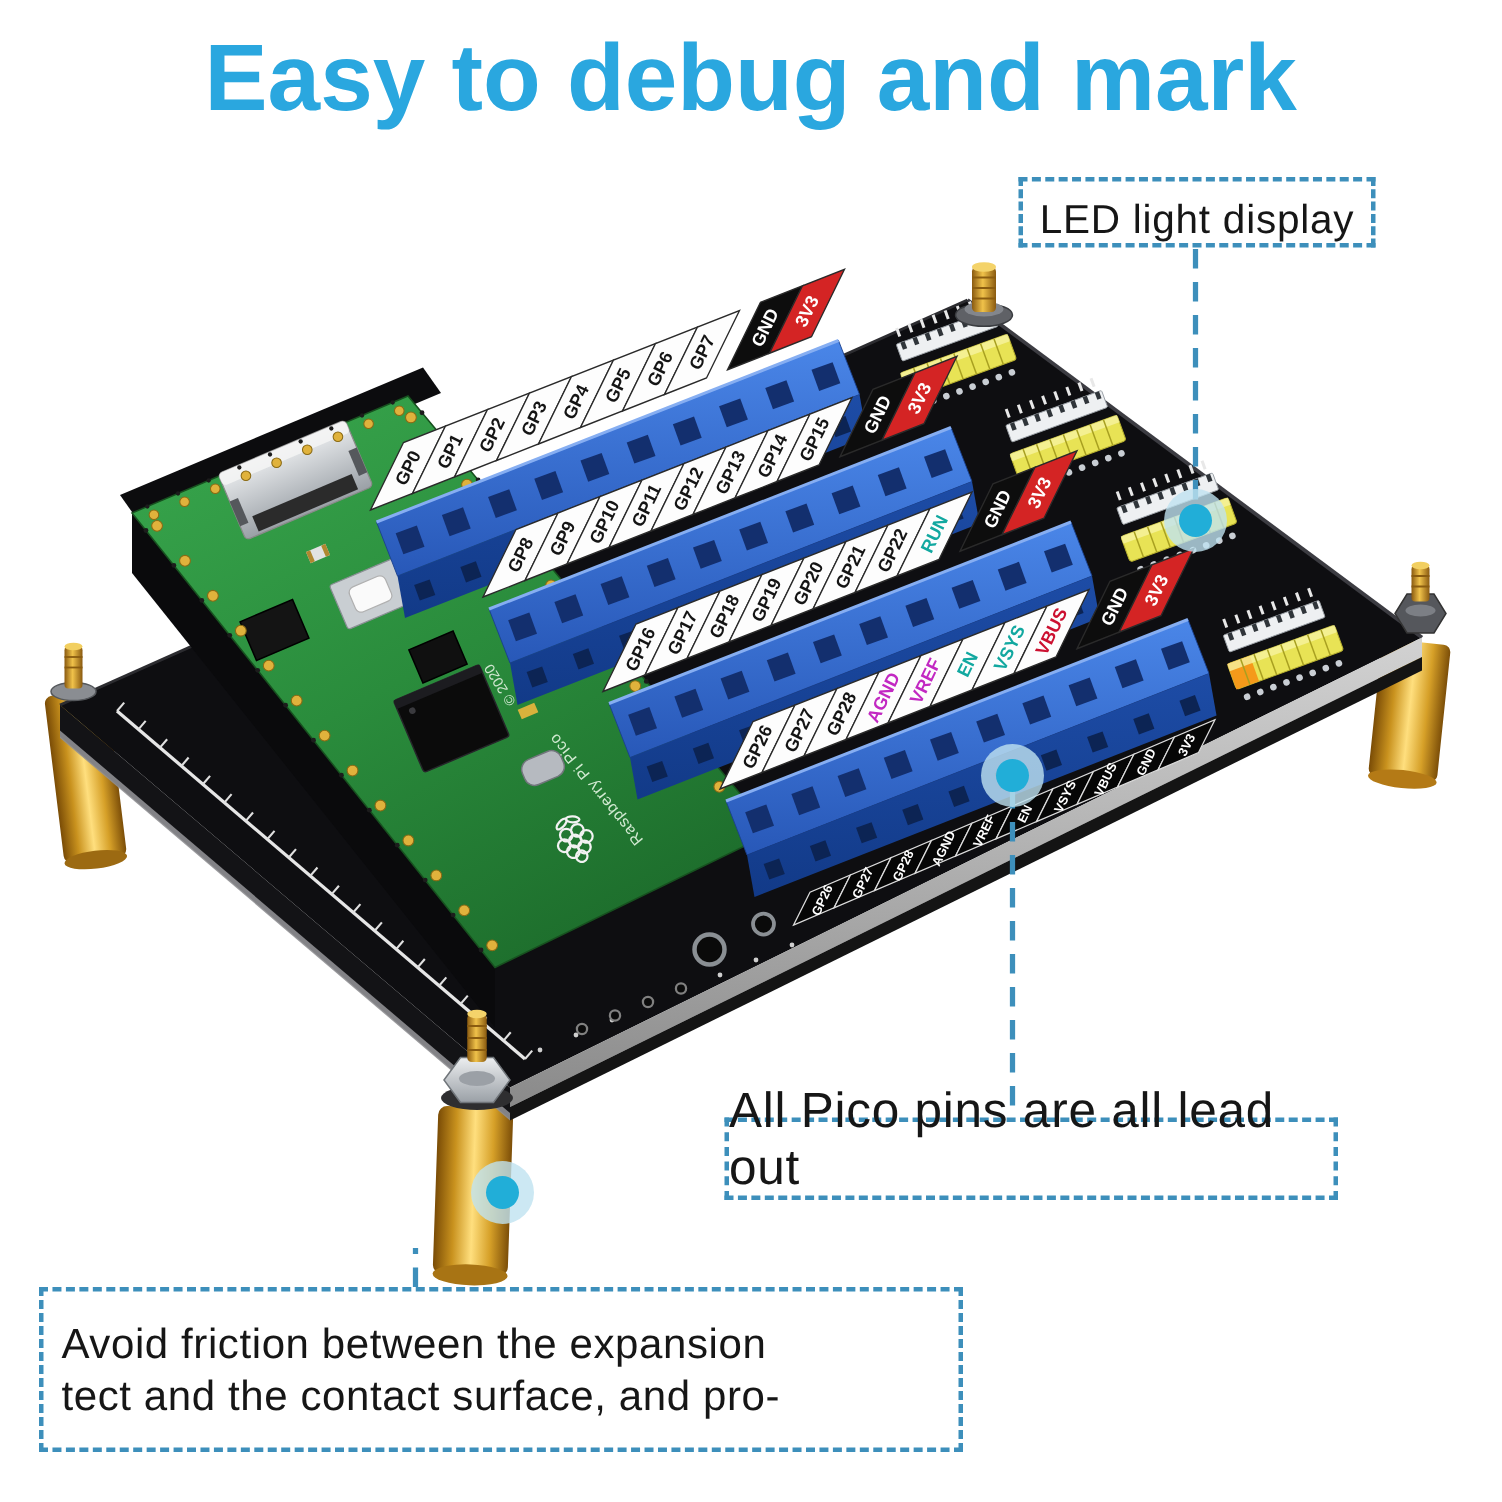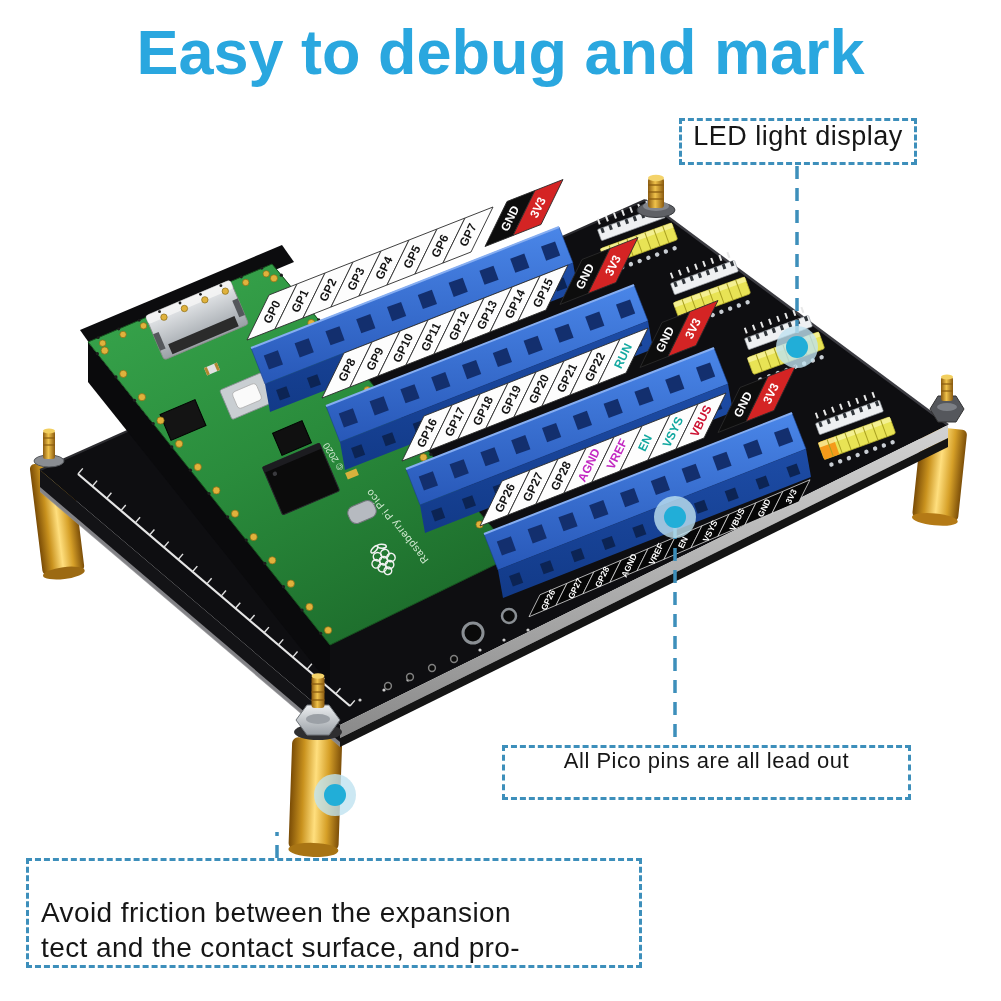--- a/index.html
+++ b/index.html
@@ -1,26 +1,26 @@
 <!DOCTYPE html>
 <html><head>
 <meta charset="utf-8">
 <style>
   html,body{margin:0;padding:0;background:#ffffff;}
   .stage{position:relative;width:1001px;height:1001px;background:#fff;overflow:hidden;
          font-family:"Liberation Sans",sans-serif;}
   .title{position:absolute;top:16px;left:0;width:100%;margin:0;text-align:center;
          font-size:63px;font-weight:700;letter-spacing:0px;}
   .callout{position:absolute;border:3px dashed #3d8fbb;background:#fff;color:#161616;
-           display:flex;align-items:flex-start;justify-content:center;box-sizing:border-box;}
+           display:flex;align-items:flex-end;justify-content:center;box-sizing:border-box;}
   .callout.led{left:679px;top:118px;width:238px;height:47px;font-size:27px;letter-spacing:0.5px;}
-  .callout.pins{left:502px;top:745px;width:409px;height:55px;font-size:22px;letter-spacing:0.5px;}
+  .callout.pins{left:483px;top:745px;width:409px;height:55px;font-size:33px;letter-spacing:0.5px;}
   .callout.note{left:26px;top:858px;width:616px;height:110px;font-size:28px;line-height:35px;
                 letter-spacing:0.4px;flex-direction:column;align-items:flex-start;
-                justify-content:flex-end;padding-left:12px;}
+                justify-content:center;padding-left:12px;}
   svg#scene{position:absolute;left:0;top:0;}
   svg text{font-family:"Liberation Sans",sans-serif;}
 </style>
 </head>
 <body>
 
 <div class="stage">
 
   <h1 class="title" style="color: rgb(42, 167, 223);">Easy to debug and mark</h1>
 

